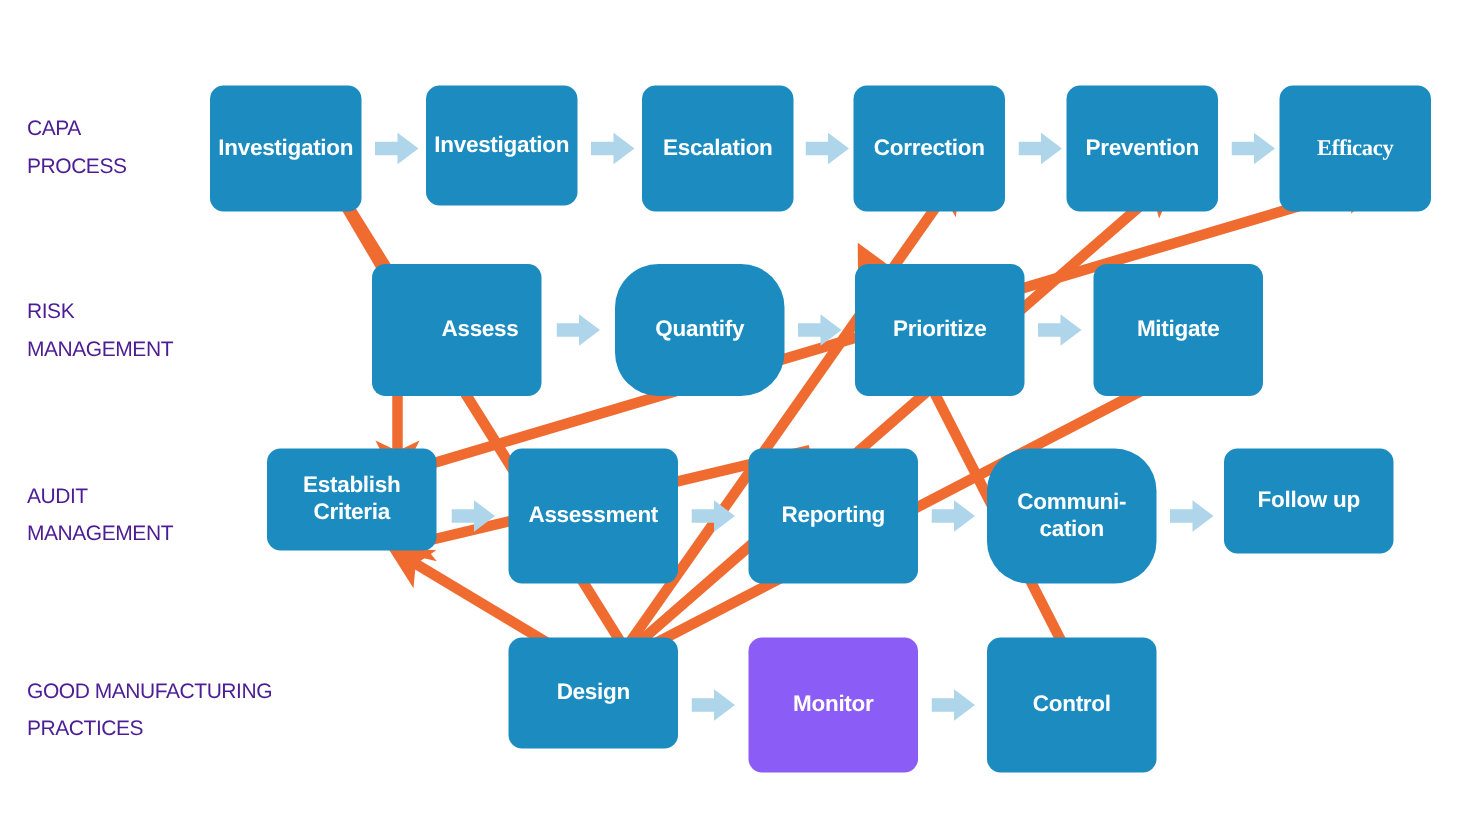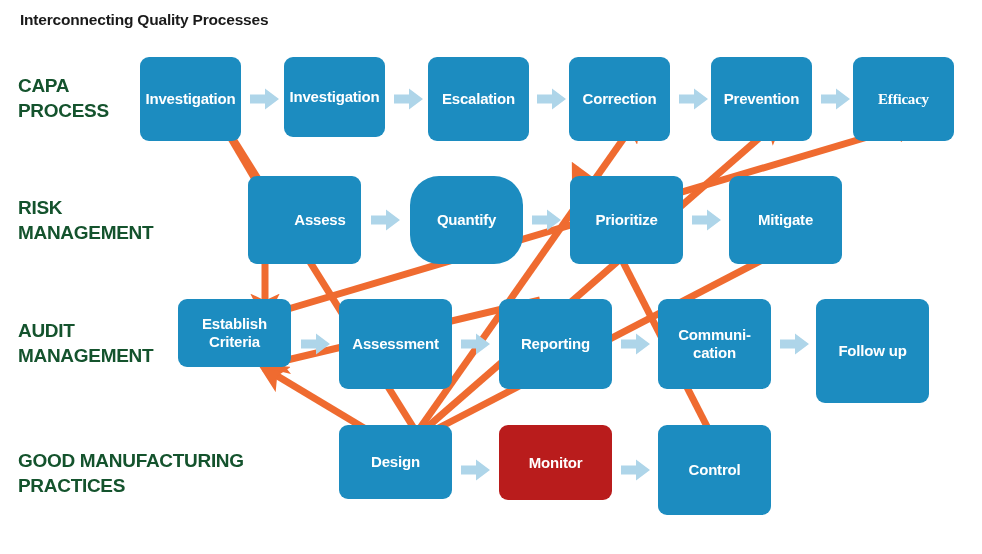--- a/index.html
+++ b/index.html
@@ -10,22 +10,22 @@
   }
   #stage{position:absolute;left:0;top:0;width:982px;height:554px;}
 
   .title{
     position:absolute;left:20px;top:11px;
     font-size:15.5px;font-weight:bold;color:#1a1a1a;
     letter-spacing:-0.2px;white-space:nowrap;
   }
 
   .rowlabel{
-    position:absolute;color:#14532d;font-weight:bold;
-    font-size:19px;line-height:25px;letter-spacing:-0.3px;
+    position:absolute;color:#4c1d95;font-weight:normal;
+    font-size:14px;line-height:25px;letter-spacing:-0.3px;
     text-transform:uppercase;white-space:pre-line;
   }
 
   .node{
     position:absolute;background:#1c8cc0;border-radius:9px;
     color:#ffffff;font-weight:bold;font-size:15px;line-height:18px;
     display:flex;align-items:center;justify-content:center;
     text-align:center;letter-spacing:-0.2px;
     box-sizing:border-box;padding:2px 6px;white-space:pre-line;
   }
@@ -33,21 +33,20 @@
   .chev{position:absolute;}
 
   svg.links{position:absolute;left:0;top:0;width:982px;height:554px;
     pointer-events:none;overflow:visible;}
 </style>
 </head>
 <body>
 
 <div id="stage">
 
-  <div class="title">Interconnecting Quality Processes</div>
 
   <svg class="links" viewBox="0 0 982 554" preserveAspectRatio="none">
     <defs>
       <marker id="ah" markerWidth="4.2" markerHeight="4.2" refX="3.2" refY="2.1" orient="auto" markerUnits="strokeWidth">
         <path d="M0,0 L4.2,2.1 L0,4.2 L1.0,2.1 Z" fill="#ef6b30"></path>
       </marker>
       <marker id="ahs" markerWidth="4.2" markerHeight="4.2" refX="1.0" refY="2.1" orient="auto" markerUnits="strokeWidth">
         <path d="M4.2,0 L0,2.1 L4.2,4.2 L3.2,2.1 Z" fill="#ef6b30"></path>
       </marker>
       <marker id="dotm" markerWidth="2.6" markerHeight="2.6" refX="1.3" refY="1.3" orient="auto" markerUnits="strokeWidth">
@@ -118,28 +117,28 @@
       <div class="chev" style="left: 621px; top: 333px;"><svg width="30" height="22" viewBox="0 0 30 22">
           <path d="M0,6.5 L15,6.5 L15,0.5 L29,11 L15,21.5 L15,15.5 L0,15.5 Z" fill="#aed5e9"></path>
         </svg></div>
       <div class="chev" style="left: 780px; top: 333px;"><svg width="30" height="22" viewBox="0 0 30 22">
           <path d="M0,6.5 L15,6.5 L15,0.5 L29,11 L15,21.5 L15,15.5 L0,15.5 Z" fill="#aed5e9"></path>
         </svg></div>
       <div class="node" style="left: 178px; top: 299px; width: 113px; height: 68px; background: rgb(28, 140, 192);">Establish
 Criteria</div>
       <div class="node" style="left: 339px; top: 299px; width: 113px; height: 90px; background: rgb(28, 140, 192);">Assessment</div>
       <div class="node" style="left: 499px; top: 299px; width: 113px; height: 90px; background: rgb(28, 140, 192); text-align: right;">Reporting</div>
-      <div class="node" style="left: 658px; top: 299px; width: 113px; height: 90px; background: rgb(28, 140, 192);">Communi-
+      <div class="node" style="left: 658px; top: 299px; width: 113px; height: 90px; background: rgb(28, 140, 192); border-radius: 28px;">Communi-
 cation</div>
-      <div class="node" style="left: 816px; top: 299px; width: 113px; height: 104px; background: rgb(28, 140, 192);">Follow up</div>
+      <div class="node" style="left: 816px; top: 299px; width: 113px; height: 70px; background: rgb(28, 140, 192);">Follow up</div>
       <div class="rowlabel" style="left: 18px; top: 448px;">GOOD MANUFACTURING
 PRACTICES</div>
       <div class="chev" style="left: 461px; top: 459px;"><svg width="30" height="22" viewBox="0 0 30 22">
           <path d="M0,6.5 L15,6.5 L15,0.5 L29,11 L15,21.5 L15,15.5 L0,15.5 Z" fill="#aed5e9"></path>
         </svg></div>
       <div class="chev" style="left: 621px; top: 459px;"><svg width="30" height="22" viewBox="0 0 30 22">
           <path d="M0,6.5 L15,6.5 L15,0.5 L29,11 L15,21.5 L15,15.5 L0,15.5 Z" fill="#aed5e9"></path>
         </svg></div>
       <div class="node" style="left: 339px; top: 425px; width: 113px; height: 74px; background: rgb(28, 140, 192);">Design</div>
-      <div class="node" style="left: 499px; top: 425px; width: 113px; height: 75px; background: #b91c1c;">Monitor</div>
+      <div class="node" style="left: 499px; top: 425px; width: 113px; height: 90px; background: #8b5cf6;">Monitor</div>
       <div class="node" style="left: 658px; top: 425px; width: 113px; height: 90px; background: rgb(28, 140, 192);">Control</div>
     </div>
 </div>
 
 </body></html>

